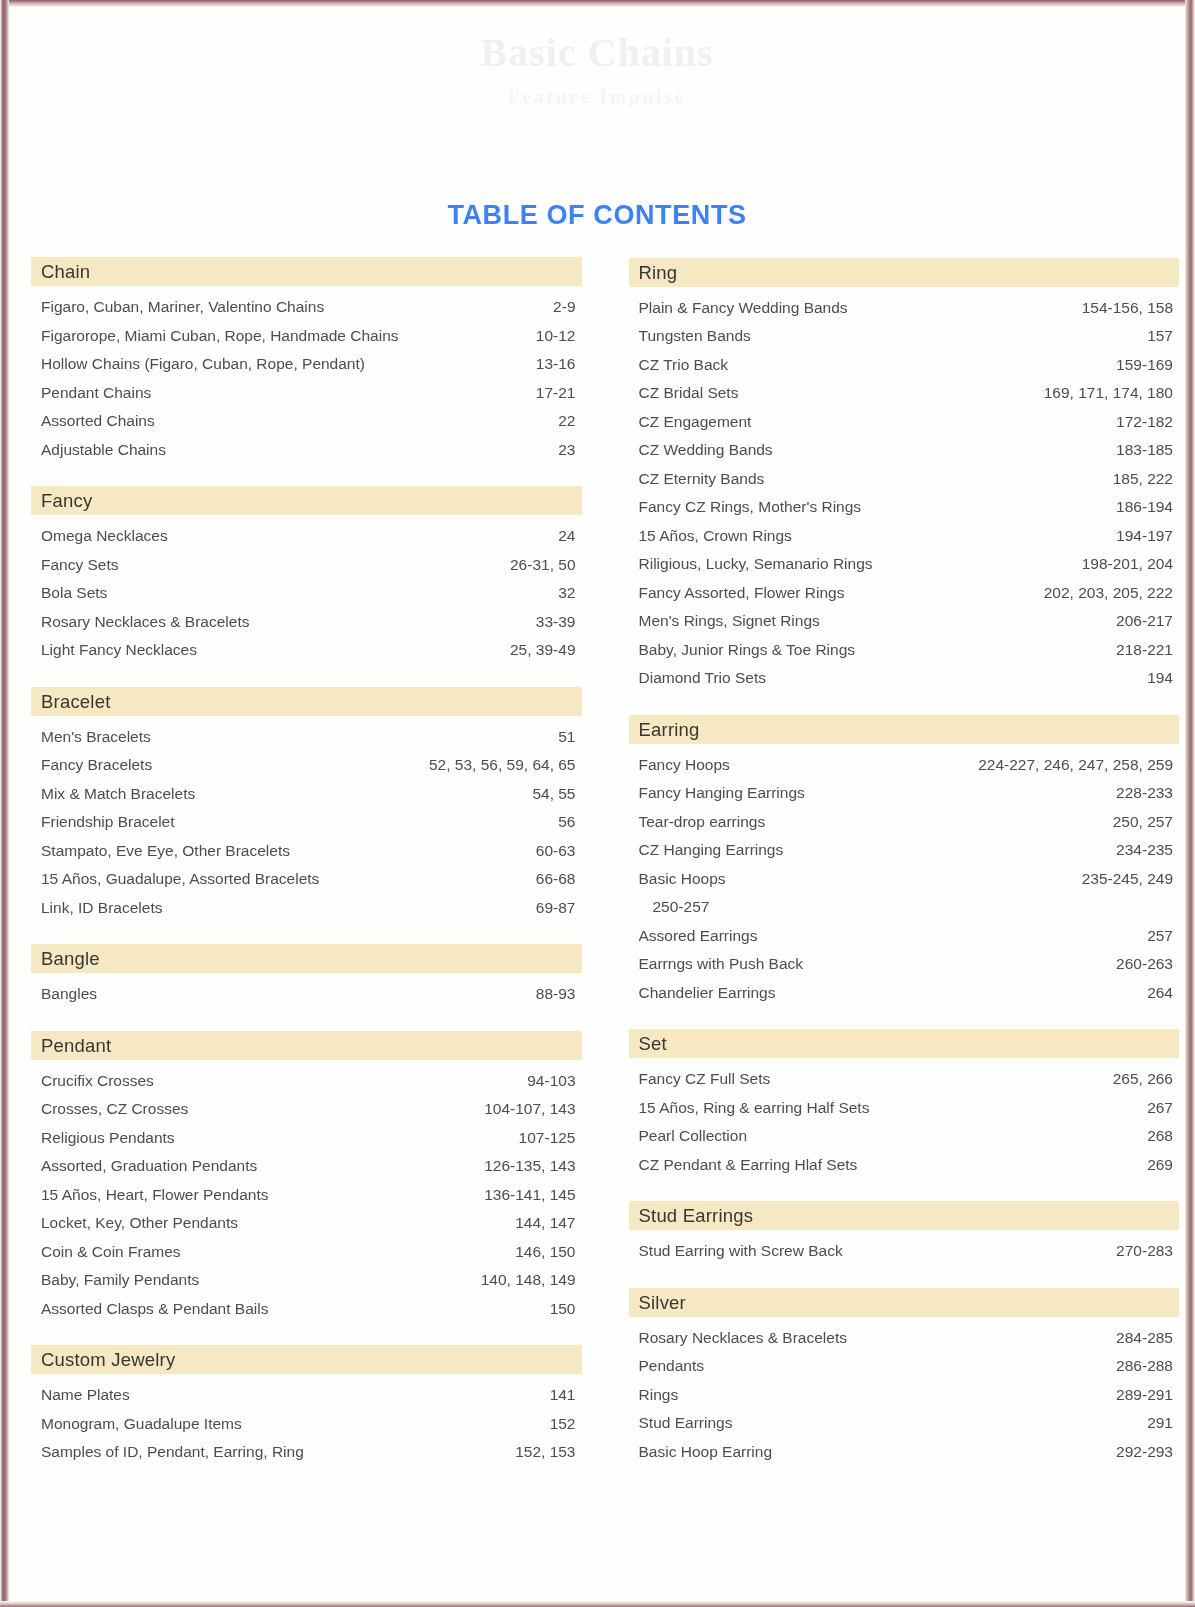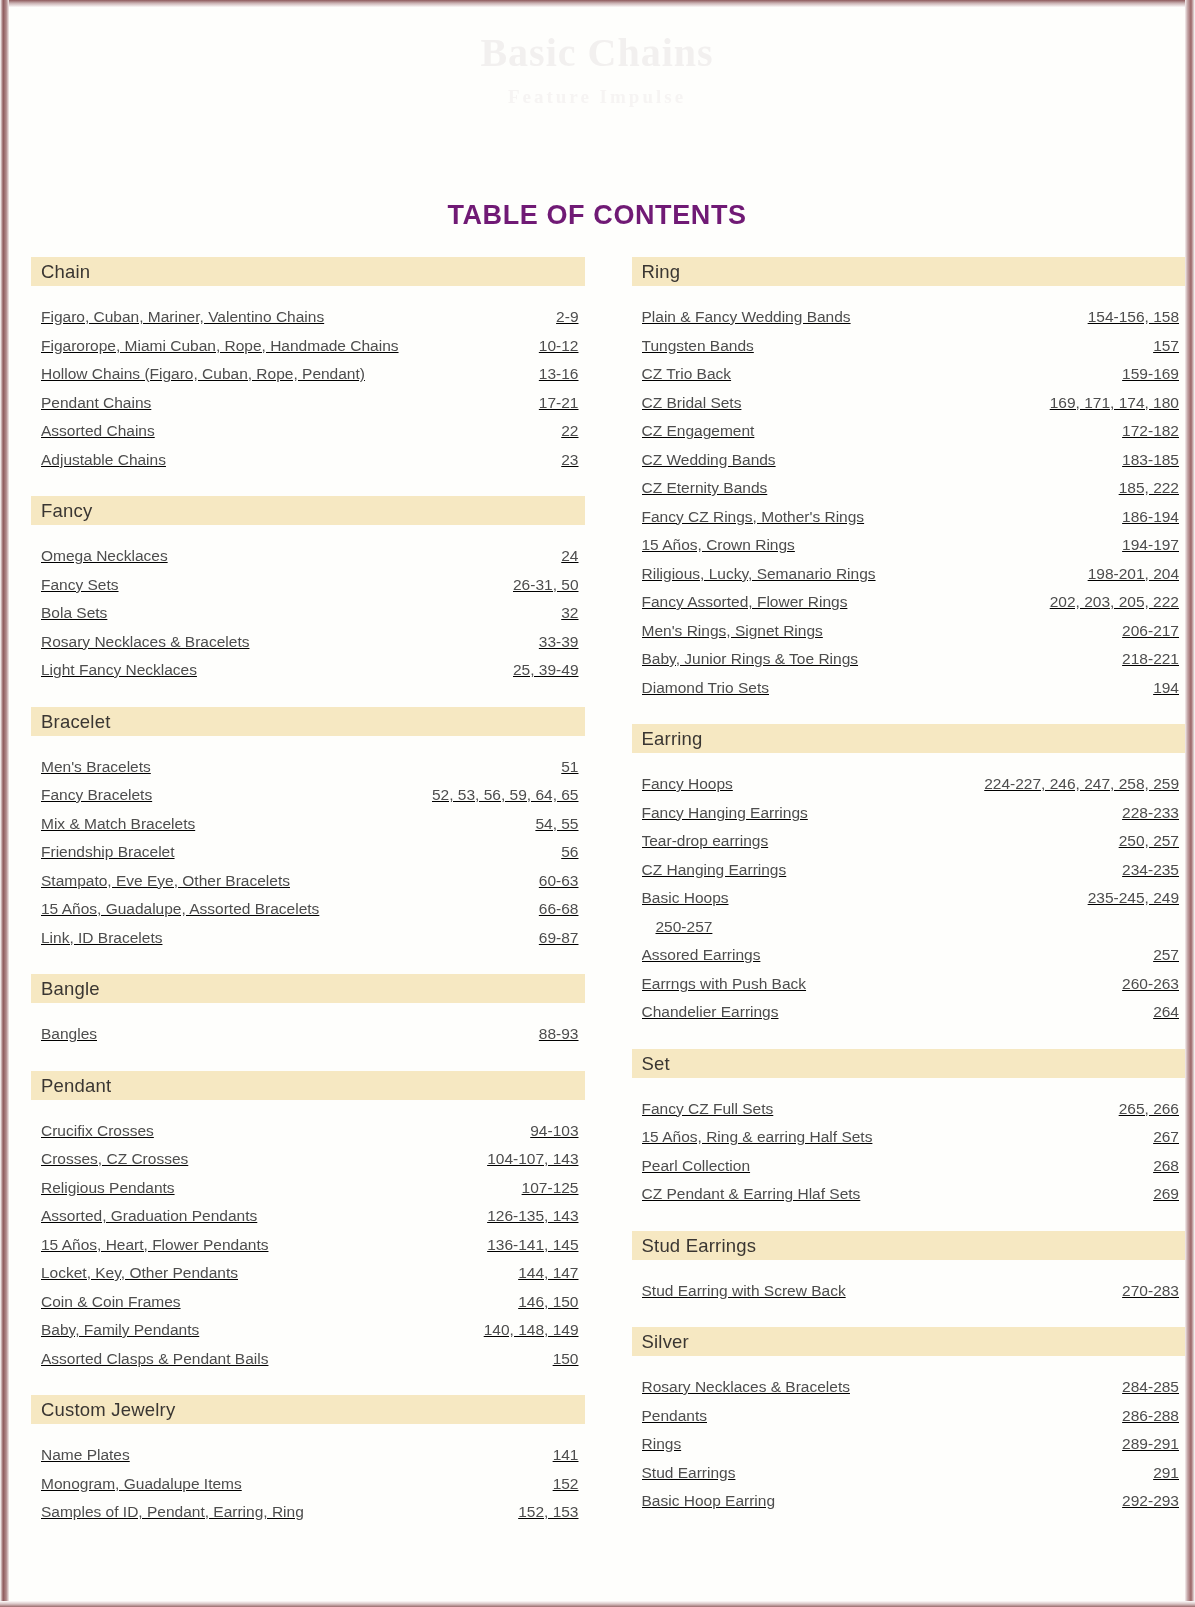--- a/index.html
+++ b/index.html
@@ -75,52 +75,52 @@
     margin-top: 10px;
     letter-spacing: 3px;
   }
   .toc-title {
     position: absolute;
     left: 0; right: 0;
     top: 193px;
     text-align: center;
     font-size: 27px;
     font-weight: bold;
-    color: #701a75;
+    color: #3b82f6;
     letter-spacing: 0.6px;
   }
   .columns {
     position: absolute;
     top: 250px;
     left: 22px;
-    right: 0;
+    right: 6px;
     display: flex;
     gap: 47px;
+    align-items: center;
   }
   .col {
     flex: 1 1 0;
     min-width: 0;
   }
   .section {
     margin-bottom: 22px;
   }
   .section:last-child { margin-bottom: 12px; }
   .section-header {
     background: #f6e8c2;
     height: 29px;
     line-height: 29px;
     padding-left: 10px;
     font-size: 18.5px;
     color: #3a3632;
     letter-spacing: 0.2px;
     box-sizing: border-box;
   }
   .entries {
-    padding-top: 17px;
-    text-decoration: underline;
+    padding-top: 7px;
   }
   .entry {
     display: flex;
     align-items: baseline;
     font-size: 15.5px;
     color: #4d4d4d;
     line-height: 28.5px;
     padding-left: 10px;
   }
   .entry-label {

